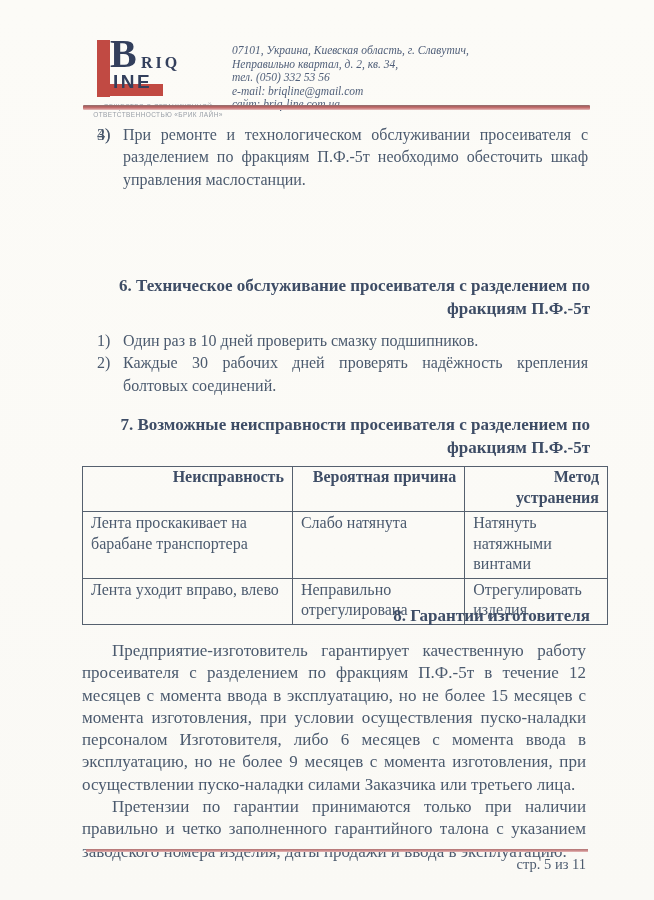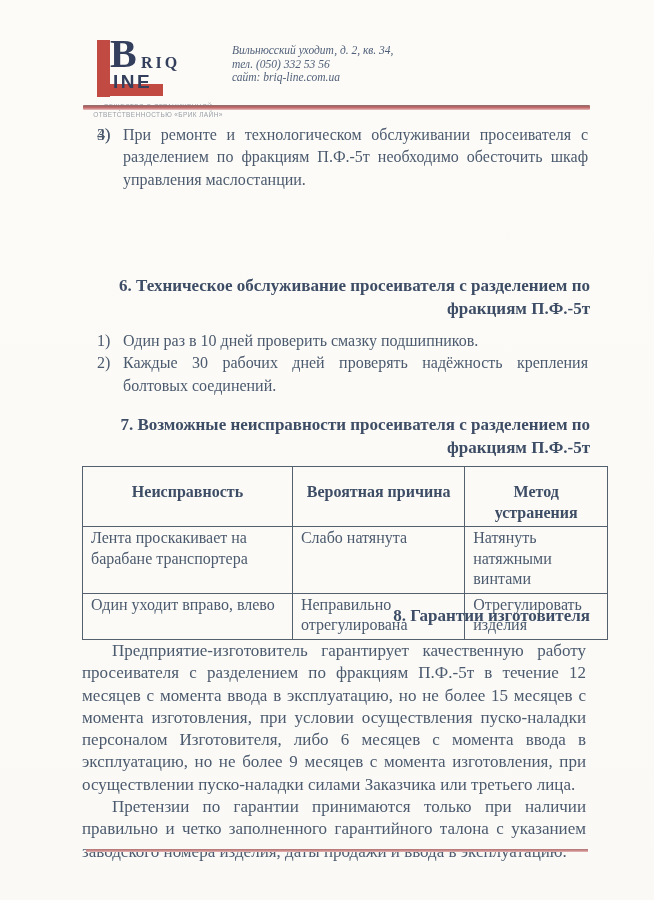--- a/index.html
+++ b/index.html
@@ -50,21 +50,21 @@
   }
   .para p{margin:0;text-indent:30px;}
   
   .fault-table{
     position:absolute;left:82px;top:466px;width:526px;
     border-collapse:collapse;font-size:16px;line-height:20.5px;color:#4b5a6e;
   }
   .fault-table th,.fault-table td{
     border:1.6px solid #55606e;padding:1px 8px 3px 8px;vertical-align:top;text-align:left;
   }
-  .fault-table th{font-weight:700;text-align:center;color:#3e4d66;padding-top:15px;}
+  .fault-table th{font-weight:700;text-align:right;color:#3e4d66;padding-top:0;}
   .col1{width:204px;}.col2{width:162px;}.col3{width:128px;}
   
   .footer-rule{
     position:absolute;left:86px;top:849px;width:502px;height:3px;
     background:linear-gradient(180deg,#b07474 0%,#cf8f8f 60%,#e5bcbc 100%);
   }
   .page-num{
     position:absolute;left:286px;top:856px;width:300px;
     text-align:right;font-size:14.5px;color:#4b5a6e;
   }
@@ -77,22 +77,24 @@
   <div class="logo">
     <div class="logo-l-vert"></div>
     <div class="logo-l-foot"></div>
     <span class="logo-b">B</span>
     <span class="logo-riq">RIQ</span>
     <span class="logo-ine">INE</span>
   </div>
   <div class="company-small">ОБЩЕСТВО С ОГРАНИЧЕННОЙ ОТВЕТСТВЕННОСТЬЮ «БРИК ЛАЙН»</div>
 
   <div class="contact">
-    <div>Вильнюсский уходит, д. 2, кв. 34,</div>
+    <div>07101, Украина, Киевская область, г. Славутич,</div>
+    <div>Неправильно квартал, д. 2, кв. 34,</div>
     <div>тел. (050) 332 53 56</div>
+    <div>e-mail: briqline@gmail.com</div>
     <div>сайт: briq-line.com.ua</div>
   </div>
 
   <div class="header-rule"></div>
 
   <div class="numlist" style="top:124px;">
     <div class="numitem">
       <span class="num">3)</span>
     </div>
     <div class="numitem">
@@ -123,28 +125,29 @@
         <th class="col3">Метод устранения</th>
       </tr>
     </thead>
     <tbody>
       <tr>
         <td>Лента проскакивает на барабане транспортера</td>
         <td>Слабо натянута</td>
         <td style="width:110px;">Натянуть натяжными винтами</td>
       </tr>
       <tr>
-        <td>Один уходит вправо, влево</td>
+        <td>Лента уходит вправо, влево</td>
         <td>Неправильно отрегулирована</td>
         <td>Отрегулировать изделия</td>
       </tr>
     </tbody>
   </table>
 
   <div class="heading" style="top:604px;">8. Гарантии изготовителя</div>
   <div class="para" style="top:640px;">
     <p>Предприятие-изготовитель гарантирует качественную работу просеивателя с разделением по фракциям П.Ф.-5т в течение 12 месяцев с момента ввода в эксплуатацию, но не более 15 месяцев с момента изготовления, при условии осуществления пуско-наладки персоналом Изготовителя, либо 6 месяцев с момента ввода в эксплуатацию, но не более 9 месяцев с момента изготовления, при осуществлении пуско-наладки силами Заказчика или третьего лица.</p>
     <p>Претензии по гарантии принимаются только при наличии правильно и четко заполненного гарантийного талона с указанием заводского номера изделия, даты продажи и ввода в эксплуатацию.</p>
   </div>
 
   <div class="footer-rule"></div>
+  <div class="page-num">стр. 5 из 11</div>
 
 </div>
 
 </body></html>

